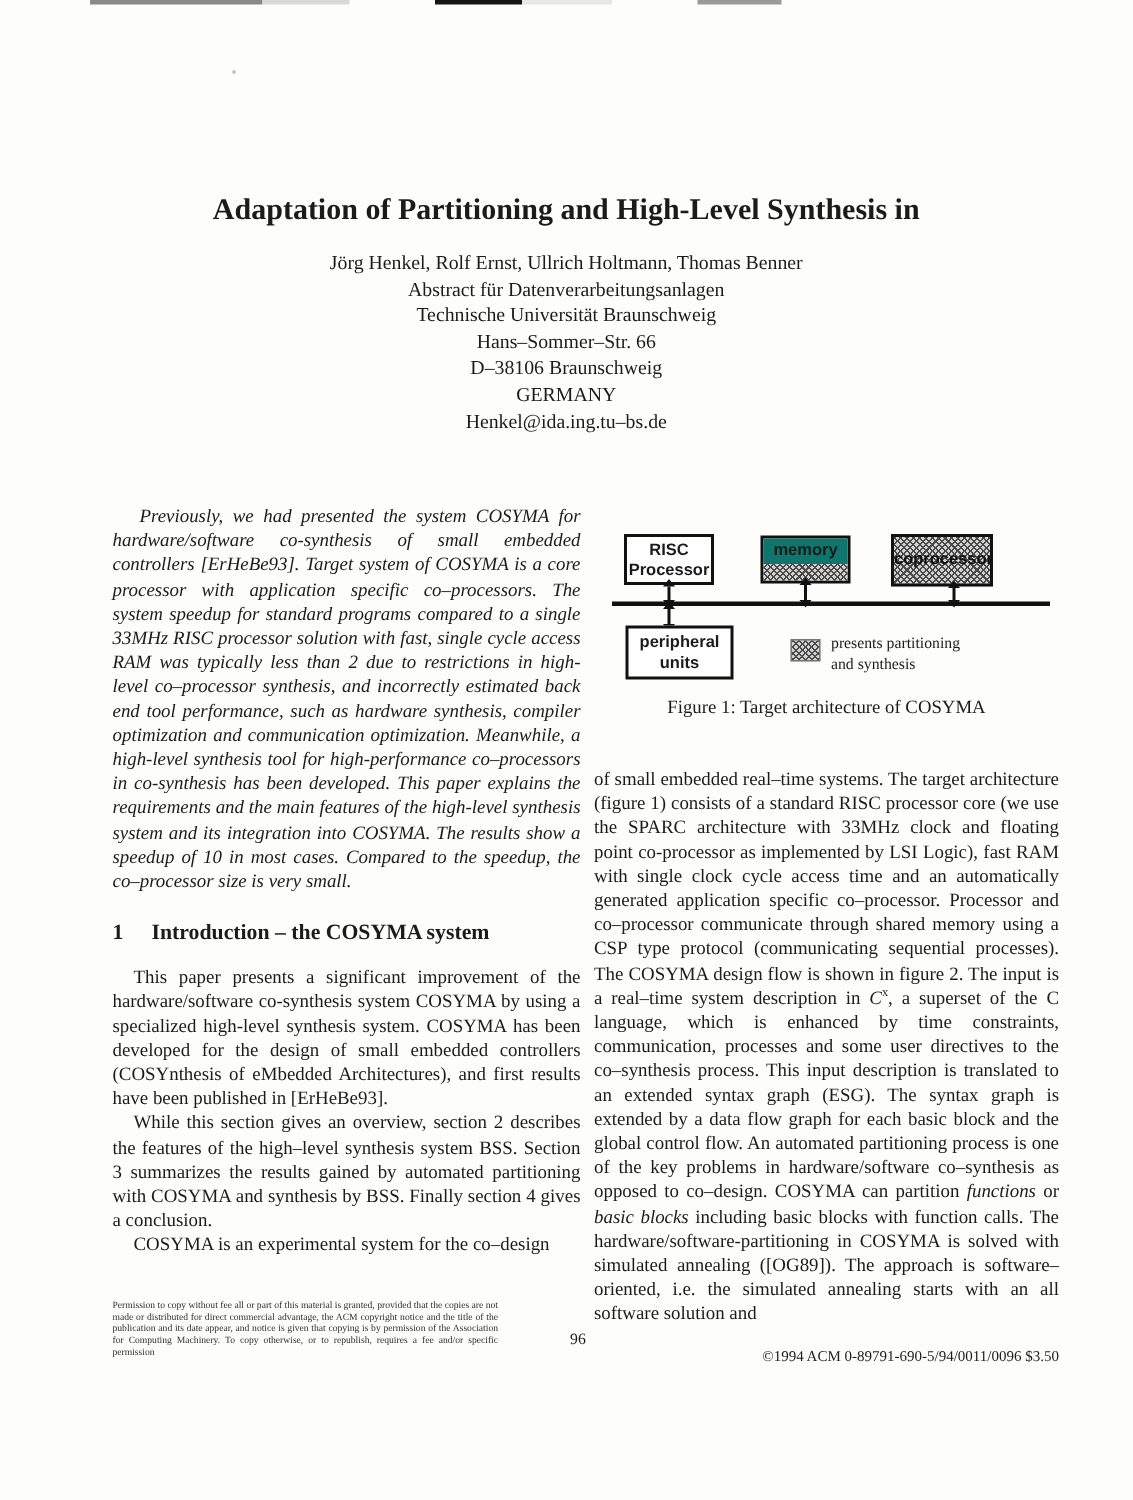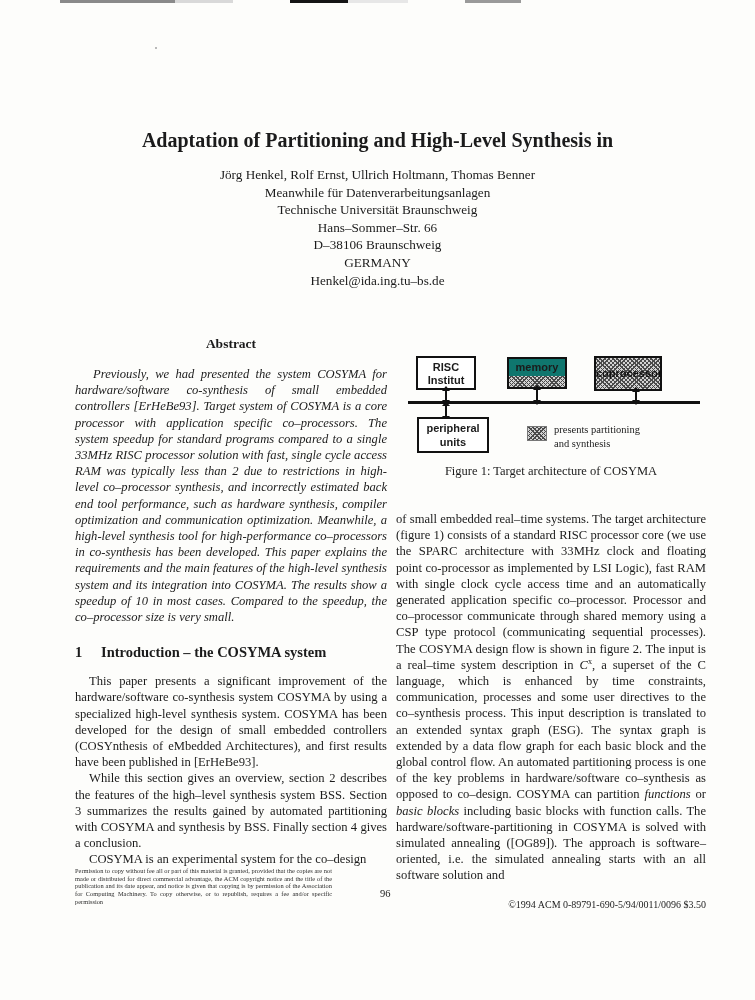--- a/index.html
+++ b/index.html
@@ -79,44 +79,43 @@
   <div class="artifact" style="left:348px;width:60px;background:#e7e7e7;"></div>
   <div class="artifact" style="left:465px;width:56px;background:#9a9a9a;"></div>
   <div class="speck" style="left:155px;top:47px;"></div>
 
   <div class="titleblock">
     <h1 class="paper-title">
       <span>Adaptation of Partitioning and High-Level Synthesis in</span><br>
     </h1>
     <div class="authorblock">
       <div>Jörg Henkel, Rolf Ernst, Ullrich Holtmann, Thomas Benner</div>
-      <div>Meanwhile für Datenverarbeitungsanlagen</div>
+      <div>Abstract für Datenverarbeitungsanlagen</div>
       <div>Technische Universität Braunschweig</div>
       <div>Hans–Sommer–Str. 66</div>
       <div>D–38106 Braunschweig</div>
       <div>GERMANY</div>
       <div>Henkel@ida.ing.tu–bs.de</div>
     </div>
   </div>
 
   <div class="col-left">
-    <h2 class="abstract-heading">Abstract</h2>
     <p class="body-text abstract-body">Previously, we had presented the system COSYMA for hardware/software co-synthesis of small embedded controllers [ErHeBe93]. Target system of COSYMA is a core processor with application specific co–processors. The system speedup for standard programs compared to a single 33MHz RISC processor solution with fast, single cycle access RAM was typically less than 2 due to restrictions in high-level co–processor synthesis, and incorrectly estimated back end tool performance, such as hardware synthesis, compiler optimization and communication optimization. Meanwhile, a high-level synthesis tool for high-performance co–processors in co-synthesis has been developed. This paper explains the requirements and the main features of the high-level synthesis system and its integration into COSYMA. The results show a speedup of 10 in most cases. Compared to the speedup, the co–processor size is very small.</p>
     <h2 class="section-heading">
       <span class="secnum">1</span><span>Introduction – the COSYMA system</span>
     </h2>
     <p class="body-text para">This paper presents a significant improvement of the hardware/software co-synthesis system COSYMA by using a specialized high-level synthesis system. COSYMA has been developed for the design of small embedded controllers (COSYnthesis of eMbedded Architectures), and first results have been published in [ErHeBe93].</p>
     <p class="body-text para">While this section gives an overview, section 2 describes the features of the high–level synthesis system BSS. Section 3 summarizes the results gained by automated partitioning with COSYMA and synthesis by BSS. Finally section 4 gives a conclusion.</p>
     <p class="body-text para">COSYMA is an experimental system for the co–design</p>
   </div>
 
   <div class="figure">
     <div class="fbox risc-box">
       <span>RISC</span><br>
-      <span>Institut</span>
+      <span>Processor</span>
     </div>
     <div class="fbox memory-box">
       <div class="memory-label">memory</div>
       <div class="memory-hatch hatch"></div>
     </div>
     <div class="fbox copro-box hatch">
       <span>coprocessor</span>
     </div>
     <div class="bus"></div>
     <div class="varrow" style="left:40px;top:42px;height:9px;"></div>

